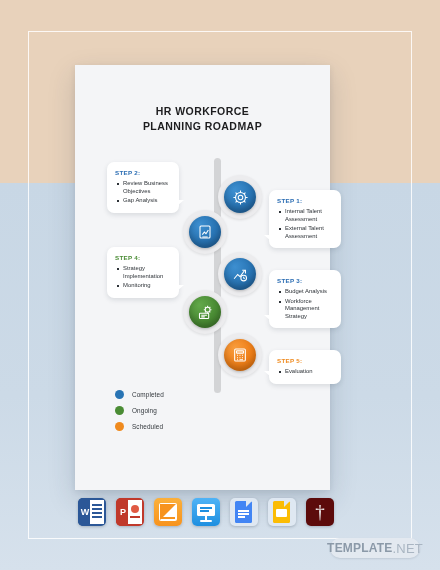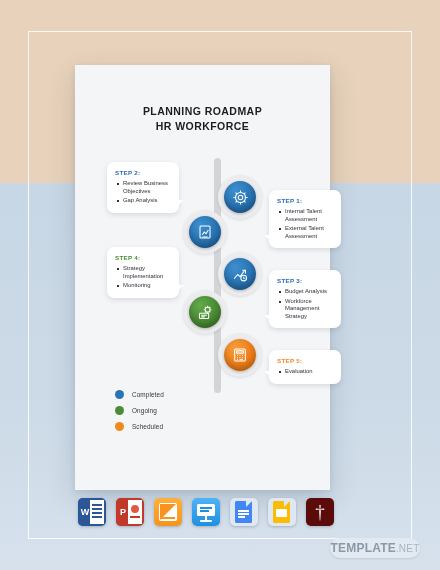--- a/index.html
+++ b/index.html
@@ -84,36 +84,36 @@
   .app{width:28px;height:28px;border-radius:5px;position:relative;overflow:hidden;
     box-shadow:0 1px 3px rgba(25,40,60,.25);}
   .app .glyph{position:absolute;inset:0;display:flex;align-items:center;justify-content:center;
     font-weight:700;font-size:11px;color:#fff;}
 
   
   .badge{position:absolute;left:330px;top:538px;width:90px;height:20px;border-radius:10px;
     background:#e3e9f0;display:flex;align-items:center;justify-content:center;
     box-shadow:0 1px 2px rgba(30,45,65,.12);}
   .badge .t1{font-size:12px;font-weight:700;color:#8b99a8;letter-spacing:.2px;}
-  .badge .t2{font-size:10px;font-weight:400;color:#a9b5c2;letter-spacing:.2px;}
+  .badge .t2{font-size:13px;font-weight:400;color:#a9b5c2;letter-spacing:.2px;}
 </style>
 </head>
 <body>
 
 <div id="stage">
 
   <div class="bg-top"></div>
   <div class="bg-bottom"></div>
   <div class="frame"></div>
 
   <div class="paper">
 
     <div class="title">
+      <div>HR WORKFORCE</div>
       <div>PLANNING ROADMAP</div>
-      <div>HR WORKFORCE</div>
     </div>
 
     <div class="spine"></div>
 
     <div class="node n1">
       <div class="disc blue">
         <svg width="17" height="17" viewBox="0 0 24 24" fill="none" stroke="#fff" stroke-width="1.5">
           <circle cx="12" cy="12" r="7"></circle>
             <circle cx="12" cy="12" r="3.2"></circle>
           <path d="M12 2v3M12 19v3M2 12h3M19 12h3"></path>

